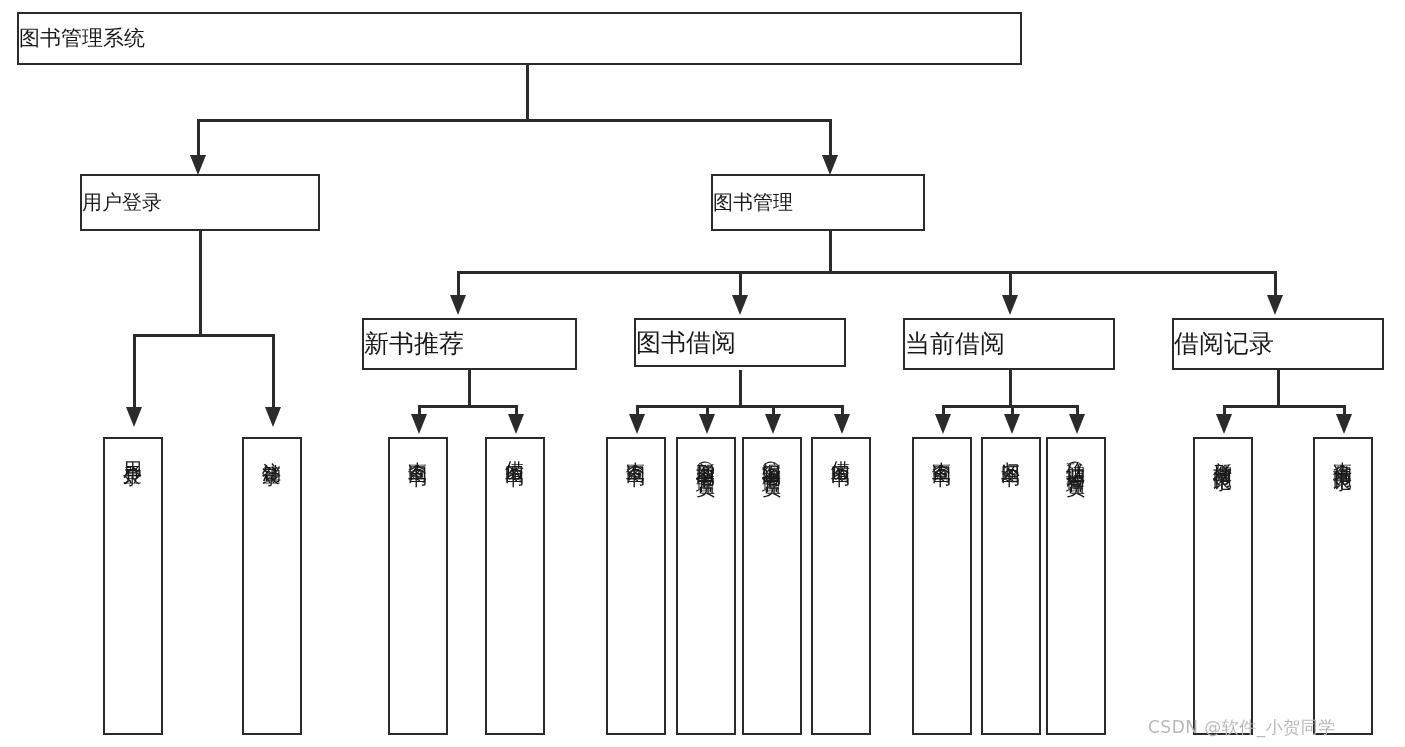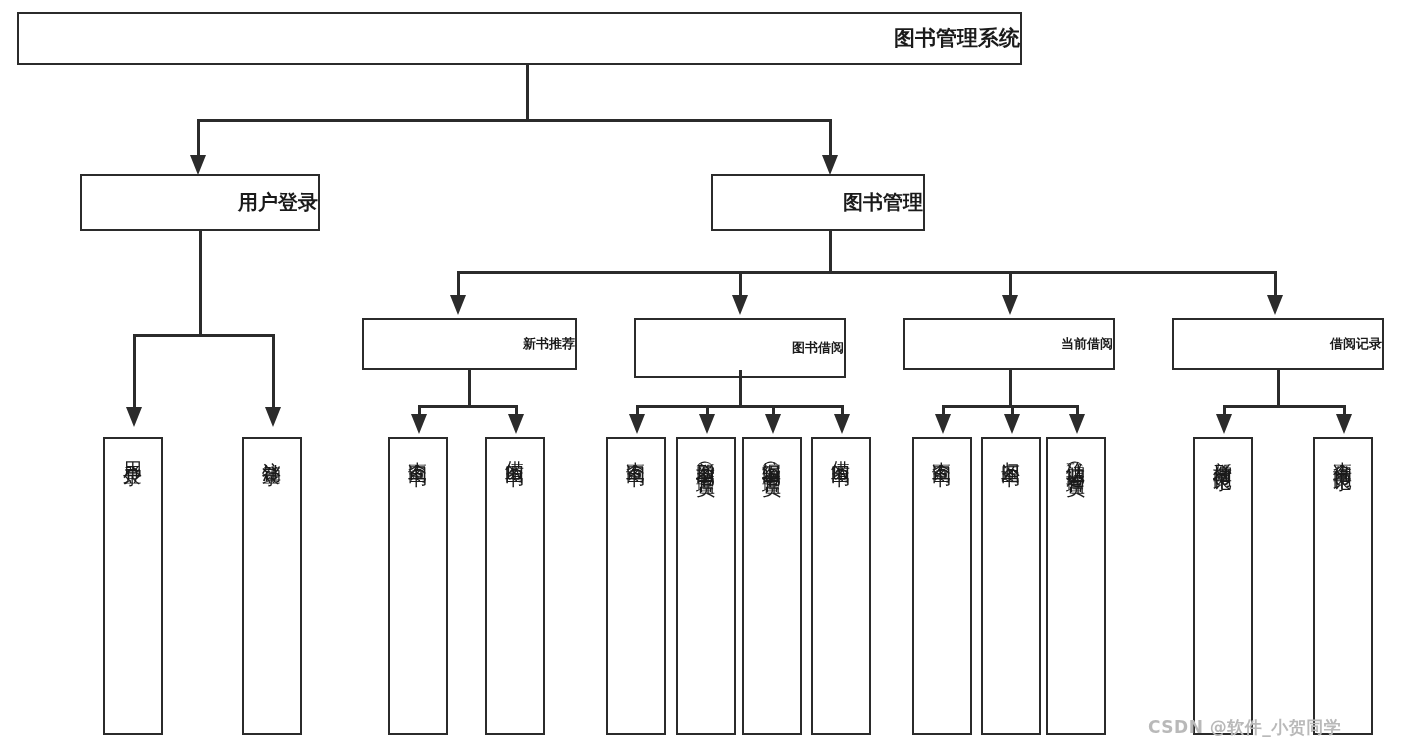--- a/index.html
+++ b/index.html
@@ -17,33 +17,32 @@
     background: #ffffff;
     overflow: hidden;
   }
   .node {
     position: absolute;
     box-sizing: border-box;
     border: 2.5px solid #2b2b2b;
     background: #ffffff;
     display: flex;
     align-items: center;
-    justify-content: flex-end;
+    justify-content: flex-start;
     color: #1a1a1a;
     line-height: 1.25;
-    font-weight: bold;
   }
   .node-root {
     font-size: 21px;
   }
   .node-l2 {
     font-size: 20px;
   }
   .node-l3 {
-    font-size: 13px;
+    font-size: 25px;
   }
   .leaf {
     position: absolute;
     box-sizing: border-box;
     border: 2.5px solid #2b2b2b;
     background: #ffffff;
     color: #1a1a1a;
     display: flex;
     align-items: flex-start;
     justify-content: center;
@@ -121,21 +120,21 @@
   <div class="vline" style="left:739px; top:271px; height:30px;"></div>
   <div class="arrow" style="left:732px; top:295px;"></div>
   <div class="vline" style="left:1009px; top:271px; height:30px;"></div>
   <div class="arrow" style="left:1002px; top:295px;"></div>
   <div class="vline" style="left:1274px; top:271px; height:30px;"></div>
   <div class="arrow" style="left:1267px; top:295px;"></div>
 
   <div class="node node-l3" style="left:362px; top:318px; width:215px; height:52px;">
     <span>新书推荐</span>
   </div>
-  <div class="node node-l3" style="left:634px; top:318px; width:212px; height:60px;padding-left:9px;">
+  <div class="node node-l3" style="left:634px; top:318px; width:212px; height:49px;">
     <span>图书借阅</span>
   </div>
   <div class="node node-l3" style="left:1172px; top:318px; width:212px; height:52px;">
     <span>借阅记录</span>
   </div>
   <div class="node node-l3" style="left:903px; top:318px; width:212px; height:52px;">
     <span>当前借阅</span>
   </div>
 
   <div class="vline" style="left:468px; top:370px; height:37px;"></div>
@@ -209,15 +208,15 @@
     <span class="leaf-text">确认归还（管理员）</span>
   </div>
 
   <div class="leaf" style="left:1193px; top:437px; width:60px; height:298px;">
     <span class="leaf-text">新增借阅记录</span>
   </div>
   <div class="leaf" style="left:1313px; top:437px; width:60px; height:298px;">
     <span class="leaf-text">查询借阅记录</span>
   </div>
 
-  <div class="watermark" style="left:1148px; top:716px;font-weight:bold;">CSDN @软件_小贺同学</div>
+  <div class="watermark" style="left:1148px; top:716px;">CSDN @软件_小贺同学</div>
 
 </div>
 
 </body></html>

